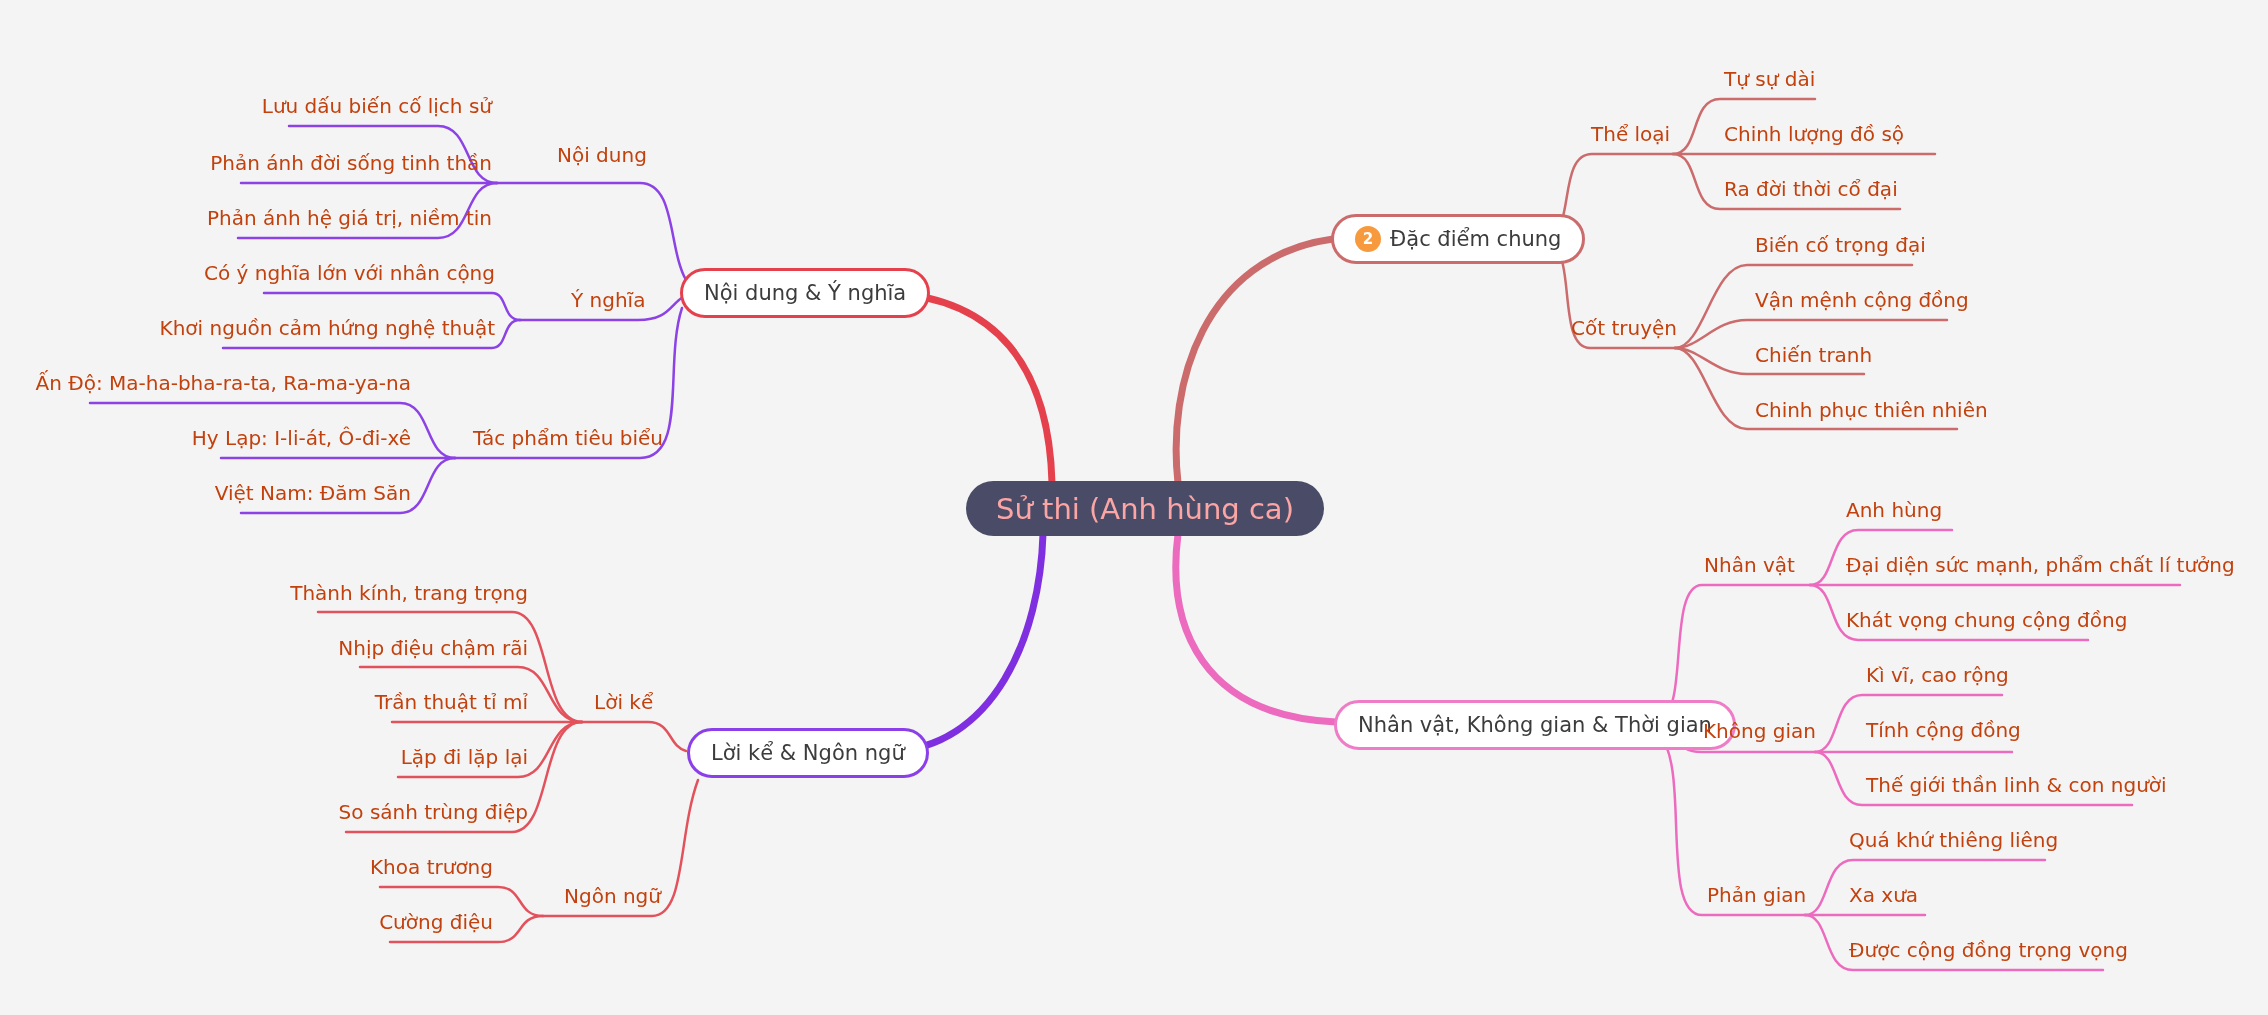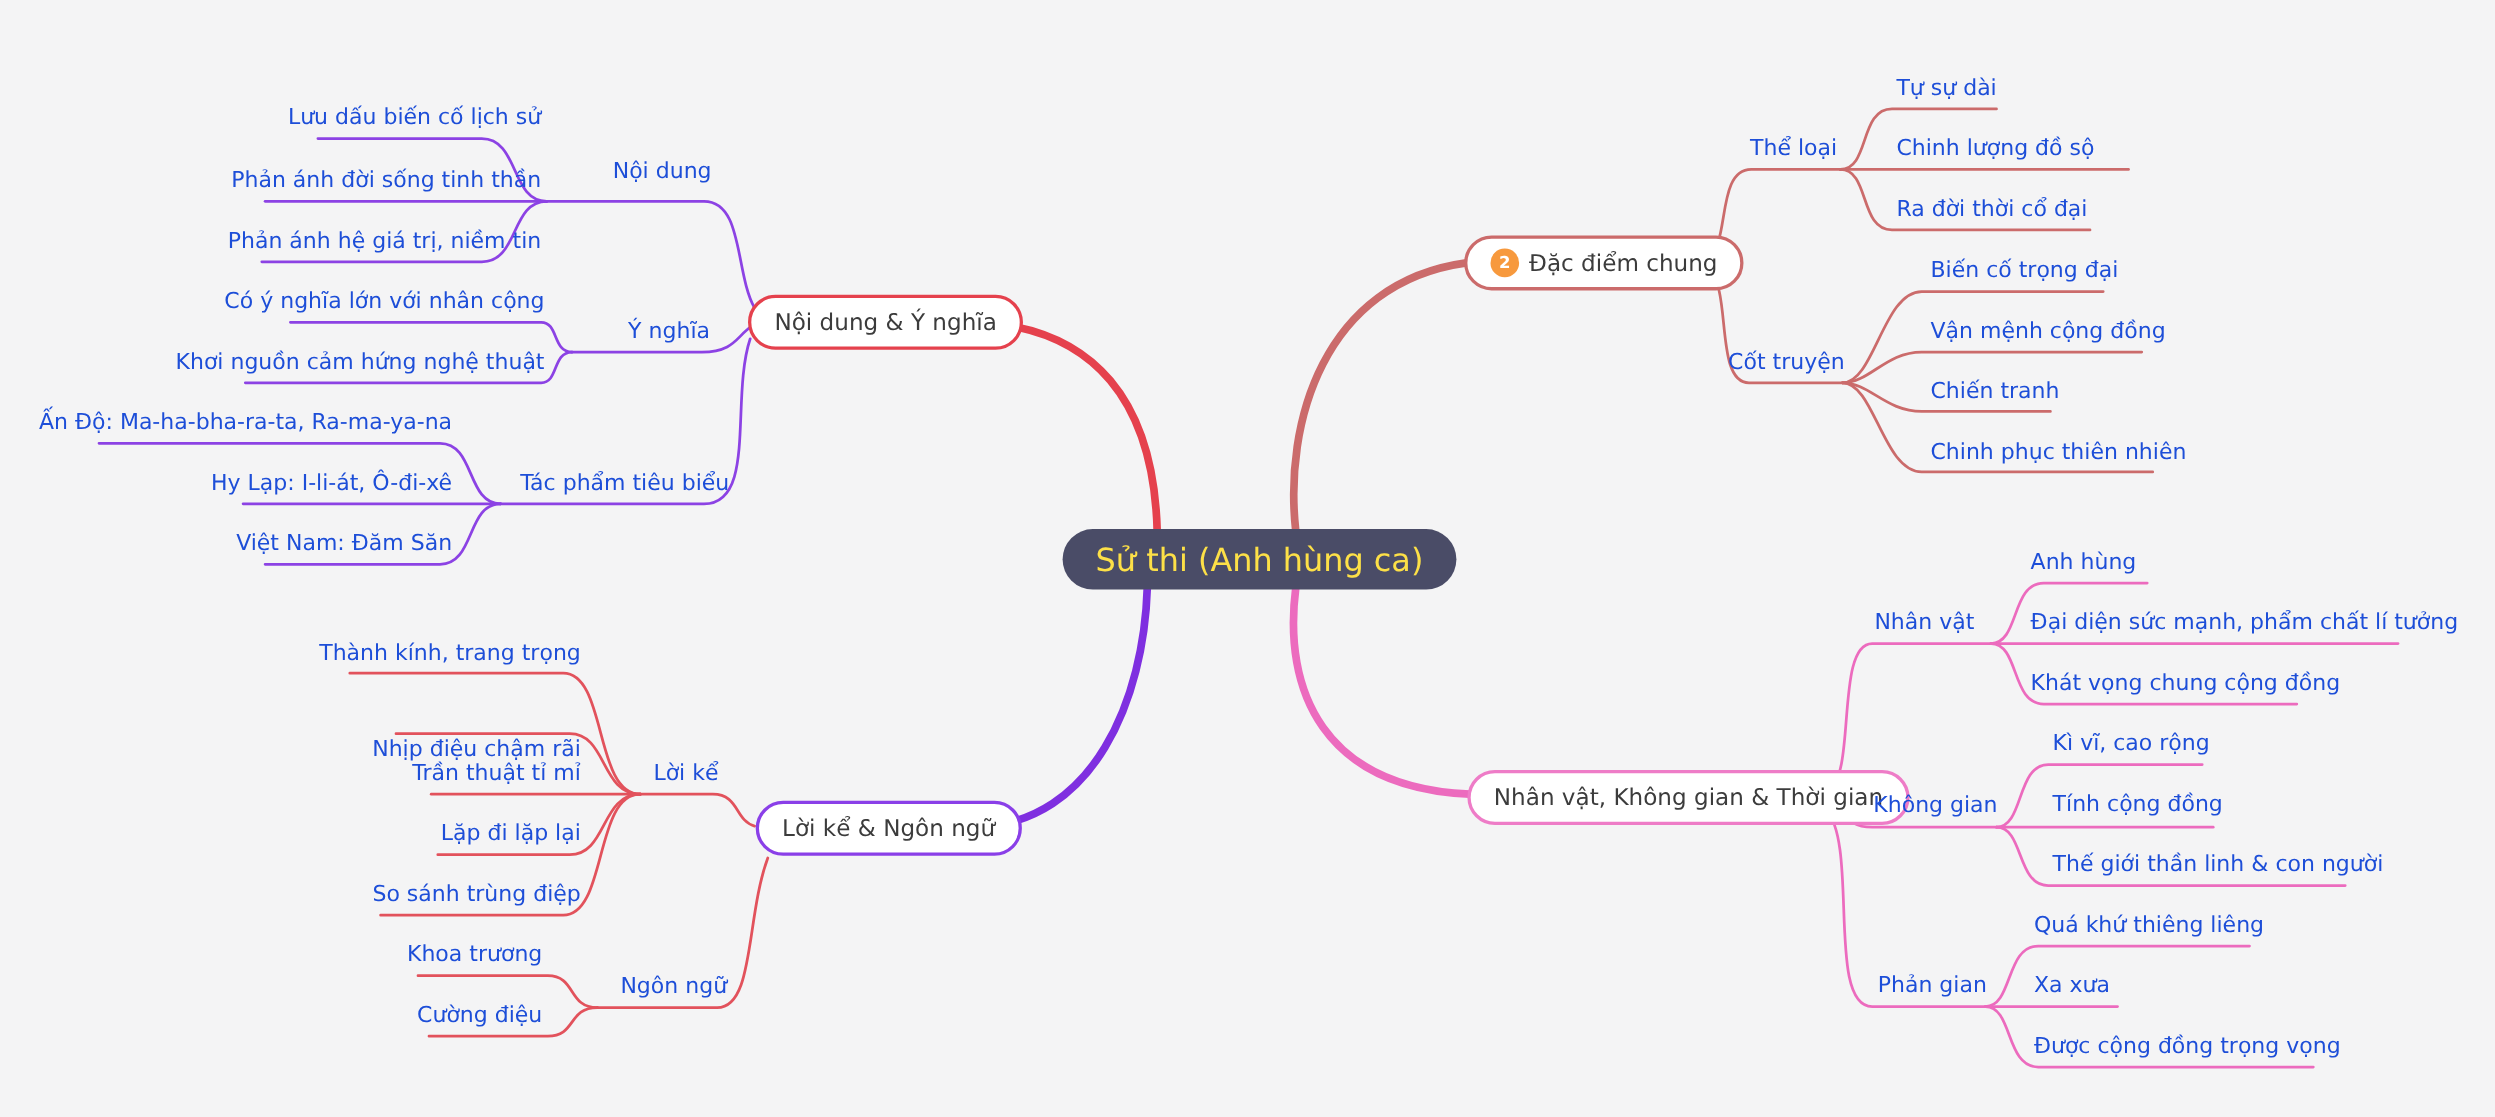--- a/index.html
+++ b/index.html
@@ -1,28 +1,28 @@
 <!DOCTYPE html>
 <html><head>
 <meta charset="utf-8">
 <style>
   html,body{margin:0;padding:0}
   body{width:2268px;height:1015px;background:#f4f4f5;font-family:"DejaVu Sans",sans-serif;overflow:hidden}
   .canvas{position:relative;width:2268px;height:1015px}
   .links{position:absolute;left:0;top:0}
-  .leaf,.sub{position:absolute;font-size:20px;line-height:22px;color:#1d4ed8;white-space:nowrap}
+  .leaf,.sub{position:absolute;font-size:20px;line-height:22px;color:#c2410c;white-space:nowrap}
   .box{position:absolute;display:inline-flex;align-items:center;gap:9px;background:#ffffff;
        border-radius:25px;height:50px;padding:0 21px;font-size:21px;color:#3c3c3c;
        white-space:nowrap;box-sizing:border-box}
   .box.a{border:3px solid #e5414d}
   .box.b{border:3px solid #8a3fe8}
   .box.c{border:3px solid #cb6b6b}
   .box.d{border:3px solid #ee7cc7}
   .central{position:absolute;left:966px;top:481px;height:55px;display:inline-flex;align-items:center;
-       background:#4a4c67;color:#fde047;border-radius:28px;padding:0 30px;font-size:29px;white-space:nowrap}
+       background:#4a4c67;color:#fca5a5;border-radius:28px;padding:0 30px;font-size:29px;white-space:nowrap}
   .badge{width:26px;height:26px;border-radius:50%;background:#f7993d;color:#ffffff;font-size:15px;
        font-weight:bold;display:inline-flex;align-items:center;justify-content:center;flex:0 0 auto}
 </style>
 </head>
 <body>
 
 <div class="canvas">
 
   <svg class="links" width="2268" height="1015" viewBox="0 0 2268 1015">
 
@@ -117,21 +117,21 @@
   <div class="leaf" style="right:1776px;top:95px">Lưu dấu biến cố lịch sử</div>
   <div class="leaf" style="right:1776px;top:152px">Phản ánh đời sống tinh thần</div>
   <div class="leaf" style="right:1776px;top:207px">Phản ánh hệ giá trị, niềm tin</div>
   <div class="leaf" style="right:1773px;top:262px">Có ý nghĩa lớn với nhân cộng</div>
   <div class="leaf" style="right:1773px;top:317px">Khơi nguồn cảm hứng nghệ thuật</div>
   <div class="leaf" style="right:1857px;top:372px">Ấn Độ: Ma-ha-bha-ra-ta, Ra-ma-ya-na</div>
   <div class="leaf" style="right:1857px;top:427px">Hy Lạp: I-li-át, Ô-đi-xê</div>
   <div class="leaf" style="right:1857px;top:482px">Việt Nam: Đăm Săn</div>
 
   <div class="leaf" style="right:1740px;top:582px">Thành kính, trang trọng</div>
-  <div class="leaf" style="right:1740px;top:669px">Nhịp điệu chậm rãi</div>
+  <div class="leaf" style="right:1740px;top:637px">Nhịp điệu chậm rãi</div>
   <div class="leaf" style="right:1740px;top:691px">Trần thuật tỉ mỉ</div>
   <div class="leaf" style="right:1740px;top:746px">Lặp đi lặp lại</div>
   <div class="leaf" style="right:1740px;top:801px">So sánh trùng điệp</div>
   <div class="leaf" style="right:1775px;top:856px">Khoa trương</div>
   <div class="leaf" style="right:1775px;top:911px">Cường điệu</div>
 
   <div class="leaf" style="left:1724px;top:68px">Tự sự dài</div>
   <div class="leaf" style="left:1724px;top:123px">Chinh lượng đồ sộ</div>
   <div class="leaf" style="left:1724px;top:178px">Ra đời thời cổ đại</div>
   <div class="leaf" style="left:1755px;top:234px">Biến cố trọng đại</div>

